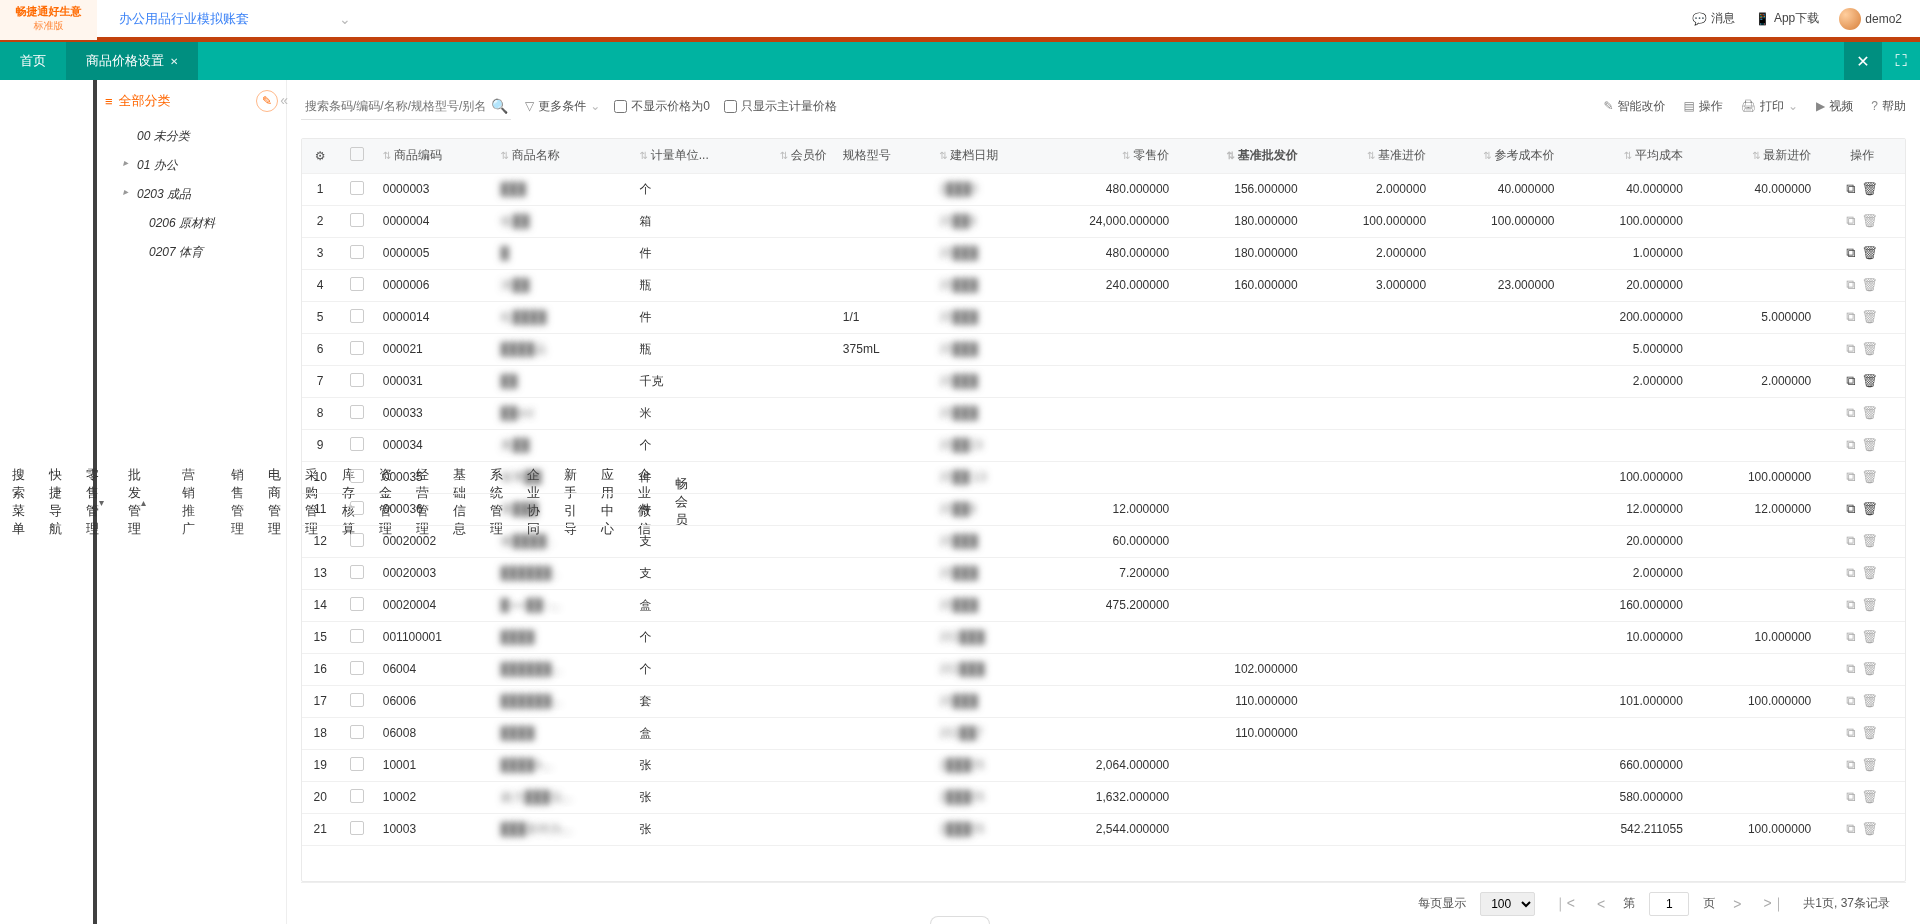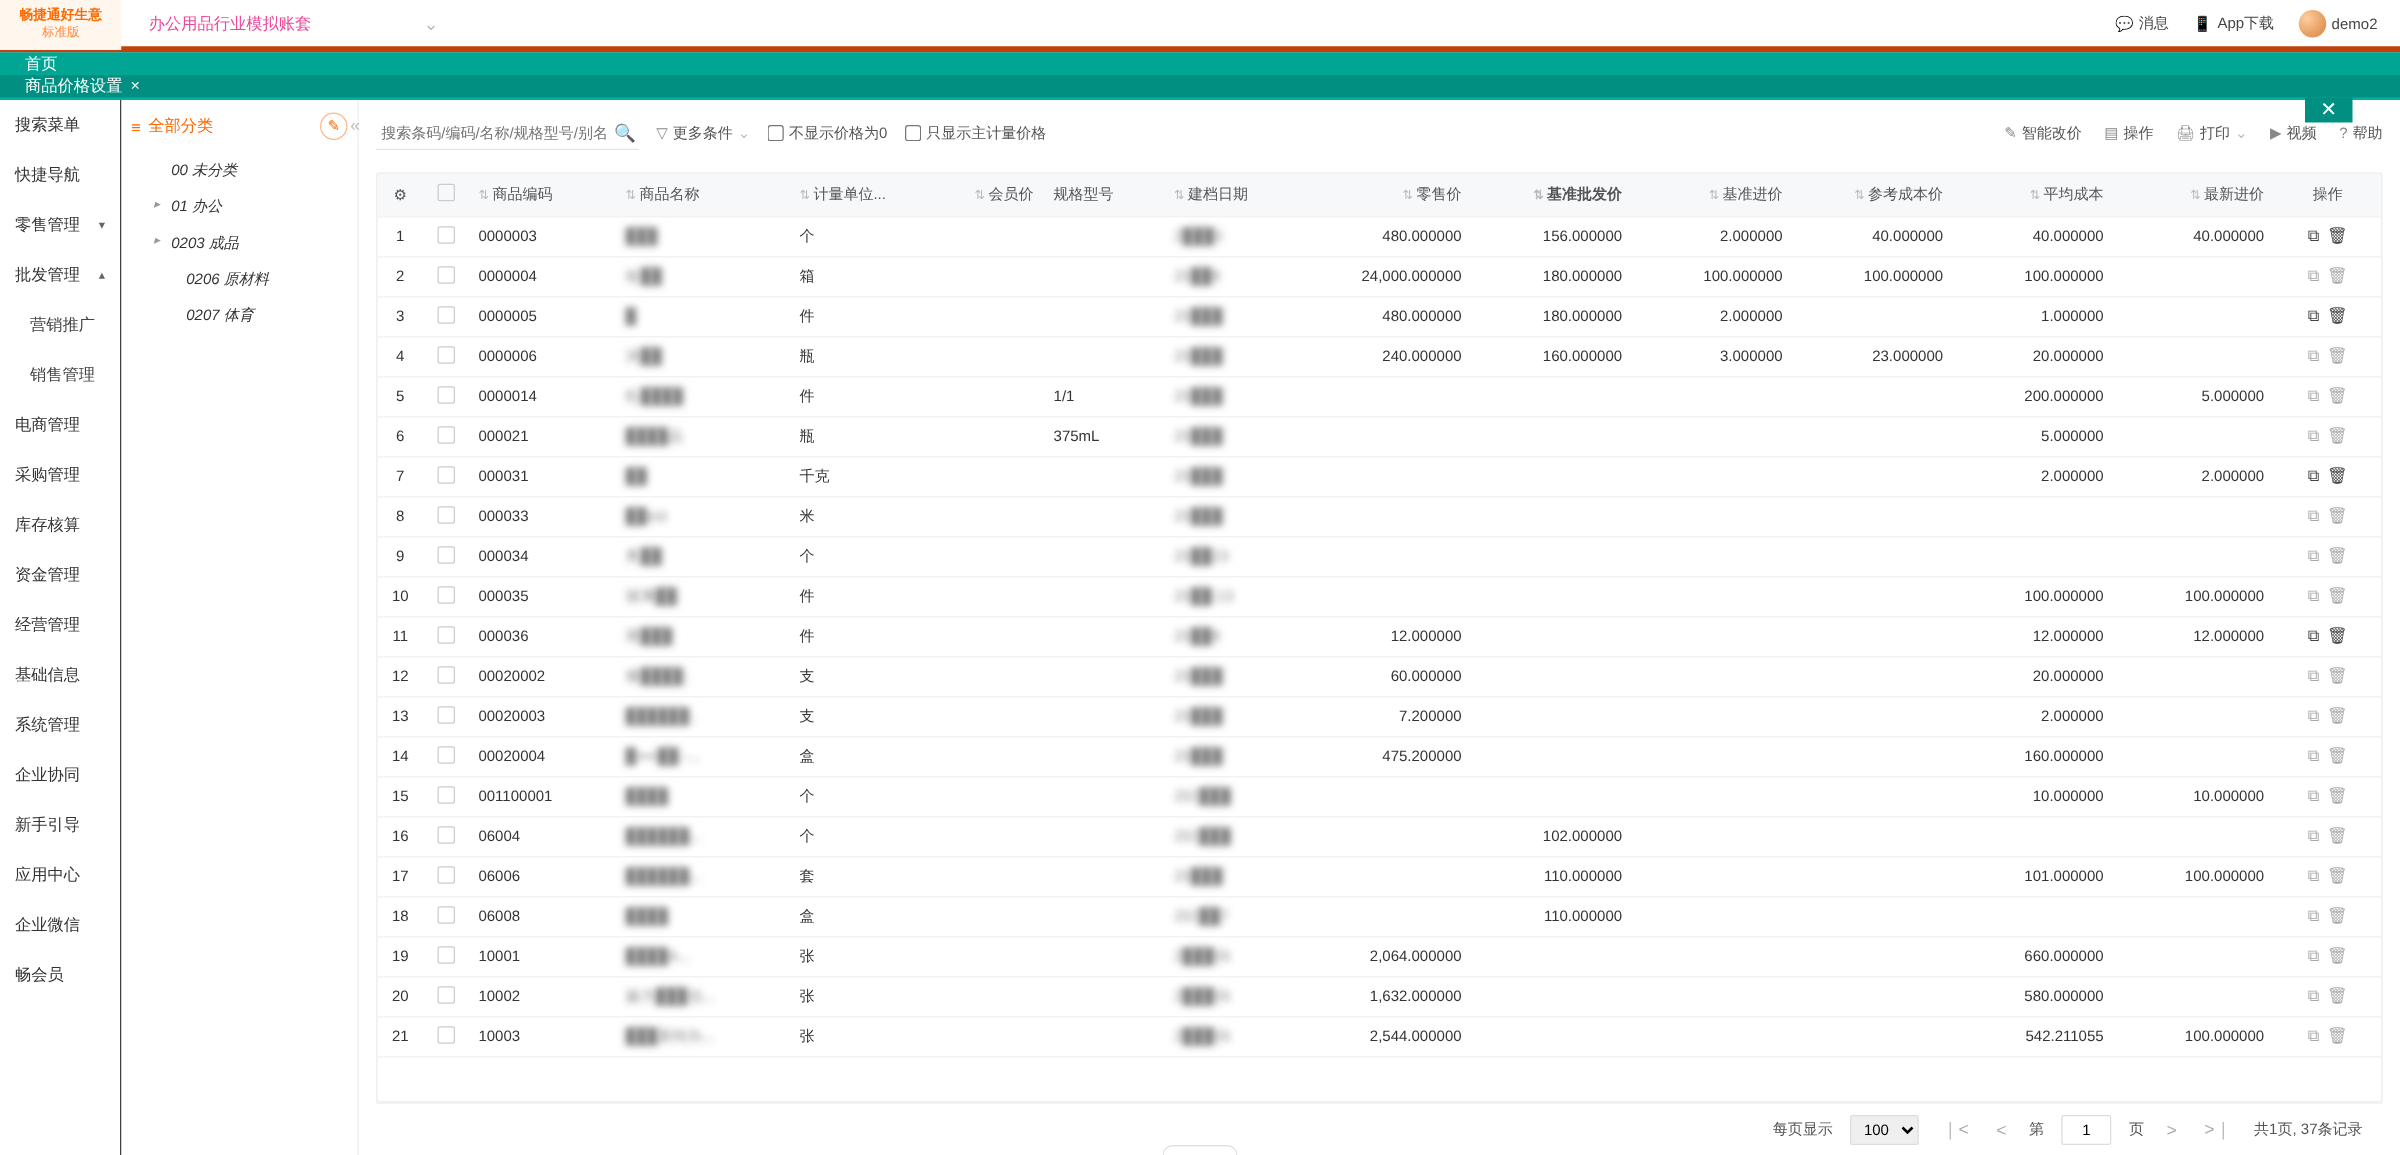--- a/index.html
+++ b/index.html
@@ -3,41 +3,41 @@
 <meta charset="utf-8">
 <style>
 * { margin:0; padding:0; box-sizing:border-box; font-family:"Microsoft YaHei","PingFang SC",Arial,sans-serif; }
 body { background:#fff; font-size:12px; color:#333; width:1920px; height:924px; overflow:hidden; position:relative; }
 
 
 .top-header { height:42px; display:flex; align-items:center; border-bottom:5px solid #c2410c; }
 .logo-box { width:97px; height:42px; background:#fff6ee; display:flex; flex-direction:column; align-items:center; justify-content:center; font-size:11px; color:#ff6a00; }
 .logo-box .logo-line1 { font-weight:bold; }
 .logo-box .logo-line2 { font-size:10px; color:#ff8a3d; }
-.app-title { margin-left:22px; color:#ec4899; font-size:13px; }
+.app-title { margin-left:22px; color:#3b82f6; font-size:13px; }
 .chev-down { margin-left:90px; color:#bbb; font-size:14px; }
 .top-header-right { margin-left:auto; display:flex; align-items:center; gap:20px; padding-right:18px; color:#444; font-size:12px; }
 .top-header-right .item { display:flex; align-items:center; gap:4px; cursor:pointer; }
 .avatar { width:22px; height:22px; border-radius:50%; background:radial-gradient(circle at 30% 30%, #ffce9e, #d77f3a); }
 
 
-.tab-bar { height:38px; background:#00b3a1; display:flex; align-items:stretch; color:#fff; font-size:13px; position:relative;flex-direction:column; }
+.tab-bar { height:38px; background:#00b3a1; display:flex; align-items:stretch; color:#fff; font-size:13px; position:relative; }
 .tab-bar .tab { padding:0 20px; display:flex; align-items:center; cursor:pointer; }
 .tab-bar .tab.home { background:#00a593; }
 .tab-bar .tab.active { background:#008f80; }
 .tab-bar .tab .x { margin-left:6px; font-size:10px; opacity:.9; }
 .tab-bar .right-controls { margin-left:auto; display:flex; align-items:center; }
 .tab-bar .right-controls span { width:38px; display:flex; align-items:center; justify-content:center; cursor:pointer; font-size:16px; }
 .tab-bar .right-controls span:first-child { background:#008f80; height:100%; }
 
 
 .body-row { display:flex; height:calc(100% - 80px); }
 
 
-.left-nav { width:97px; background:#fff; border-right:1px solid #404040; display:flex; flex-direction:column; font-size:13px; color:#333; }
+.left-nav { width:97px; background:#fff; border-right:4px solid #404040; display:flex; font-size:13px; color:#333; }
 .left-nav .nav-item { padding:11px 12px; cursor:pointer; display:flex; align-items:center; justify-content:space-between; }
 .left-nav .nav-item.sub { padding-left:24px; color:#444; }
 .left-nav .nav-item .caret { font-size:10px; color:#666; }
 
 
 .cat-side { width:190px; border-right:1px solid #eee; padding:10px 8px; position:relative; }
 .cat-head { display:flex; align-items:center; gap:6px; color:#ff6600; font-size:13px; margin-bottom:10px; }
 .cat-head .edit-ico { margin-left:auto; width:22px; height:22px; border:1px solid #ffb98a; border-radius:50%; display:flex; align-items:center; justify-content:center; color:#ff6600; font-size:12px; cursor:pointer; }
 .cat-side .collapse-ico { position:absolute; right:-2px; top:12px; color:#bbb; font-size:14px; cursor:pointer;}
 .cat-tree .node { padding:6px 4px 6px 18px; cursor:pointer; color:#333; font-size:12px; display:flex; align-items:flex-start; gap:4px;font-style:italic;}

